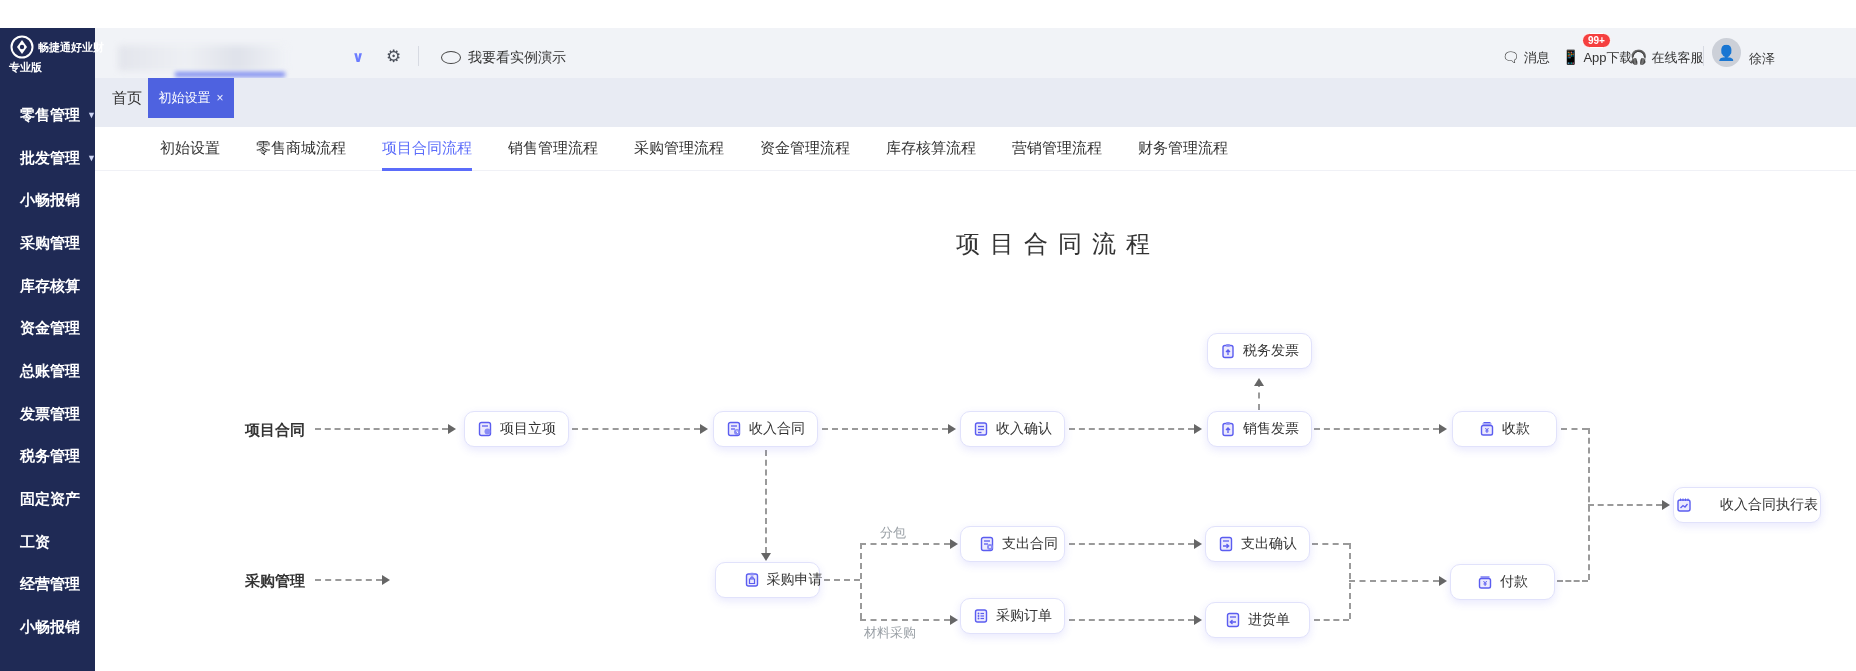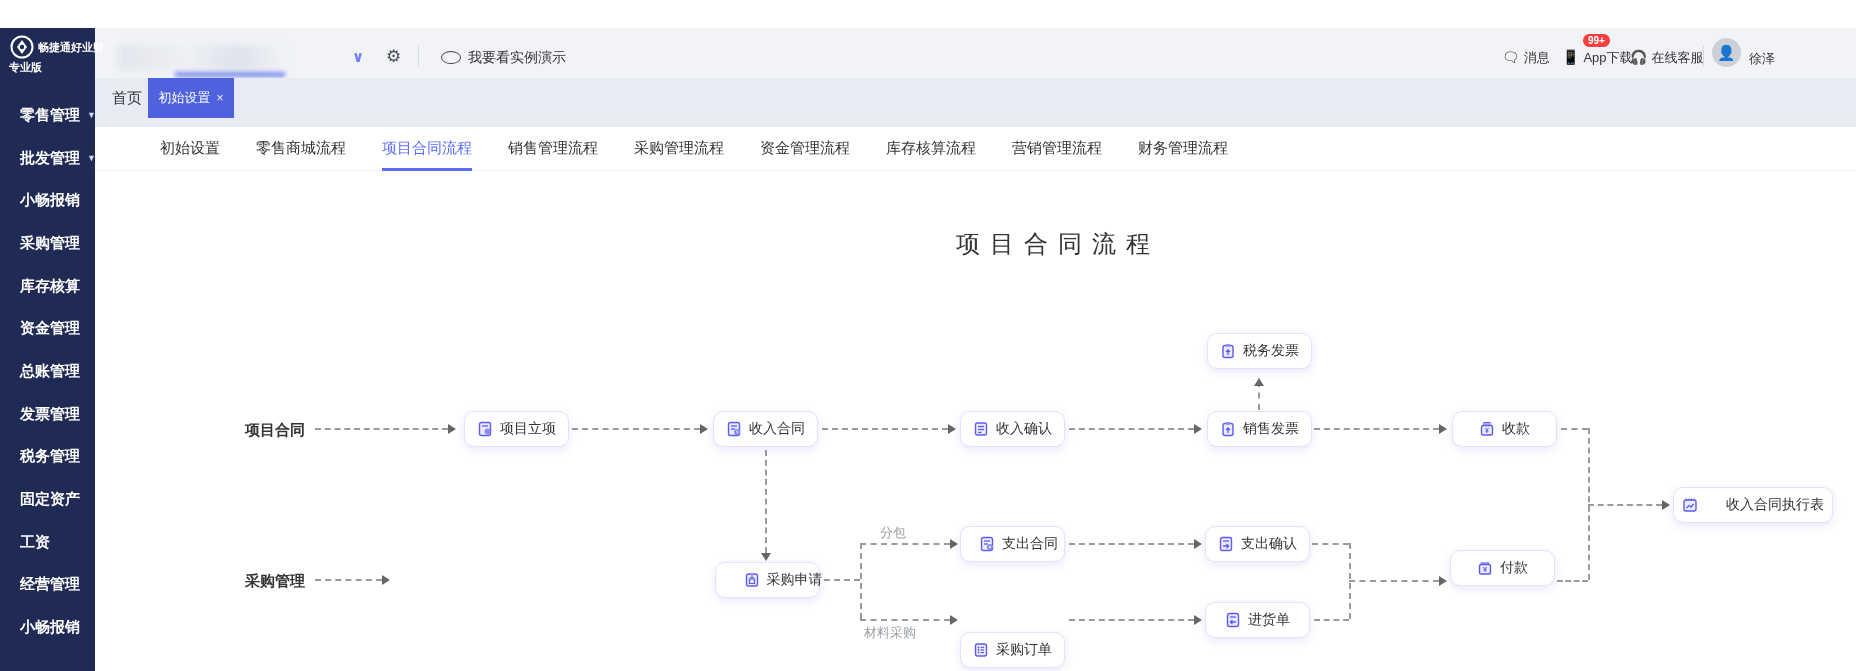--- a/index.html
+++ b/index.html
@@ -52,21 +52,21 @@
              font-weight:bold; cursor:pointer; white-space:nowrap; }
   .sb-item .caret { font-size:9px; margin-left:7px; color:#cfd6f5; }
 
   
   .flow-title { position:absolute; left:948px; top:228px; width:220px; text-align:center; font-size:24px;
                 letter-spacing:10px; color:#333; }
   .rowlabel { position:absolute; font-size:15px; color:#333; font-weight:bold; }
   .node { position:absolute; height:36px; width:105px; background:#fff; border:1px solid #e1e2fb; border-radius:10px;
           box-shadow:0 3px 8px rgba(90,95,240,.14); display:flex; align-items:center; justify-content:center; gap:7px;
           font-size:14px; color:#333; cursor:pointer; white-space:nowrap; }
-  .node.wide { width:160px;gap:28px; }
+  .node.wide { width:148px;gap:28px; }
   .hline { position:absolute; border-top:2px dashed #9a9a9a; height:0; }
   .vline { position:absolute; border-left:2px dashed #9a9a9a; width:0; }
   .ar-r { position:absolute; width:0; height:0; border:5px solid transparent; border-left:8px solid #666; }
   .ar-u { position:absolute; width:0; height:0; border:5px solid transparent; border-bottom:8px solid #666; }
   .ar-d { position:absolute; width:0; height:0; border:5px solid transparent; border-top:8px solid #666; }
   .blabel { position:absolute; font-size:13px; color:#9aa0a6; }
   .nicon svg { display:block; }
 </style>
 </head>
 <body>
@@ -301,21 +301,21 @@
   <div class="node" style="left:715px;top:562px;padding-left:31px;">
     <span class="nicon">
         <svg width="16" height="16" viewBox="0 0 16 16">
           <rect x="2.5" y="2" width="11" height="12" rx="2" fill="#eceafd" stroke="#5b5df0" stroke-width="1.4"></rect>
           <rect x="6" y="0.8" width="4" height="2.6" rx="1" fill="#8a8cf5"></rect>
           <path d="M5.5 7 h5 v4.5 h-5 z M6.8 7 v-1 a1.2 1.2 0 0 1 2.4 0 v1" stroke="#5b5df0" stroke-width="1.2" fill="none"></path>
         </svg>
       </span>
     <span>采购申请</span>
   </div>
-  <div class="node" style="left:960px;top:632px;">
+  <div class="node" style="left:960px;top:598px;">
     <span class="nicon">
         <svg width="16" height="16" viewBox="0 0 16 16">
           <rect x="2.5" y="2" width="11" height="12" rx="2" fill="#eceafd" stroke="#5b5df0" stroke-width="1.4"></rect>
           <circle cx="5.5" cy="5.5" r=".9" fill="#5b5df0"></circle>
           <circle cx="5.5" cy="8" r=".9" fill="#5b5df0"></circle>
           <circle cx="5.5" cy="10.5" r=".9" fill="#5b5df0"></circle>
           <line x1="7.5" y1="5.5" x2="11" y2="5.5" stroke="#5b5df0" stroke-width="1.2"></line>
           <line x1="7.5" y1="8" x2="11" y2="8" stroke="#5b5df0" stroke-width="1.2"></line>
           <line x1="7.5" y1="10.5" x2="11" y2="10.5" stroke="#5b5df0" stroke-width="1.2"></line>
         </svg>
@@ -325,21 +325,21 @@
   <div class="node" style="left:1205px;top:602px;justify-content:center;">
     <span class="nicon">
         <svg width="16" height="16" viewBox="0 0 16 16">
           <rect x="2.5" y="1.5" width="11" height="13" rx="2" fill="#eceafd" stroke="#5b5df0" stroke-width="1.4"></rect>
           <line x1="5" y1="5" x2="11" y2="5" stroke="#5b5df0" stroke-width="1.3"></line>
           <path d="M11 10 h-5 M7.5 8 l-2.2 2 2.2 2" stroke="#5b5df0" stroke-width="1.3" fill="none"></path>
         </svg>
       </span>
     <span>进货单</span>
   </div>
-  <div class="node" style="left:1450px;top:550px;font-family:Liberation Mono, monospace;">
+  <div class="node" style="left:1450px;top:564px;font-family:Liberation Mono, monospace;">
     <span class="nicon">
         <svg width="16" height="16" viewBox="0 0 16 16">
           <rect x="2.5" y="4.5" width="11" height="9.5" rx="1.8" fill="#eceafd" stroke="#5b5df0" stroke-width="1.4"></rect>
           <path d="M3.5 3 h9" stroke="#5b5df0" stroke-width="1.2"></path>
           <text x="8" y="12" text-anchor="middle" font-size="7" fill="#5b5df0" font-weight="bold">¥</text>
         </svg>
       </span>
     <span>付款</span>
   </div>
   <div class="node wide" style="left:1673px;top:487px;">

